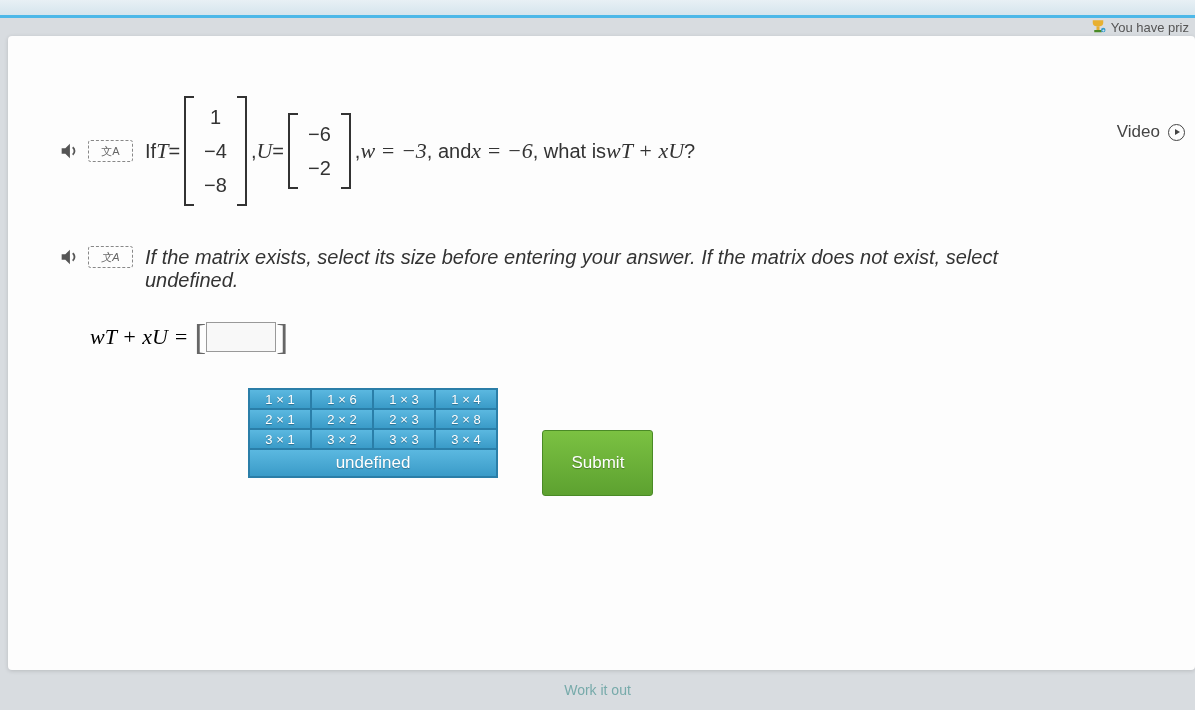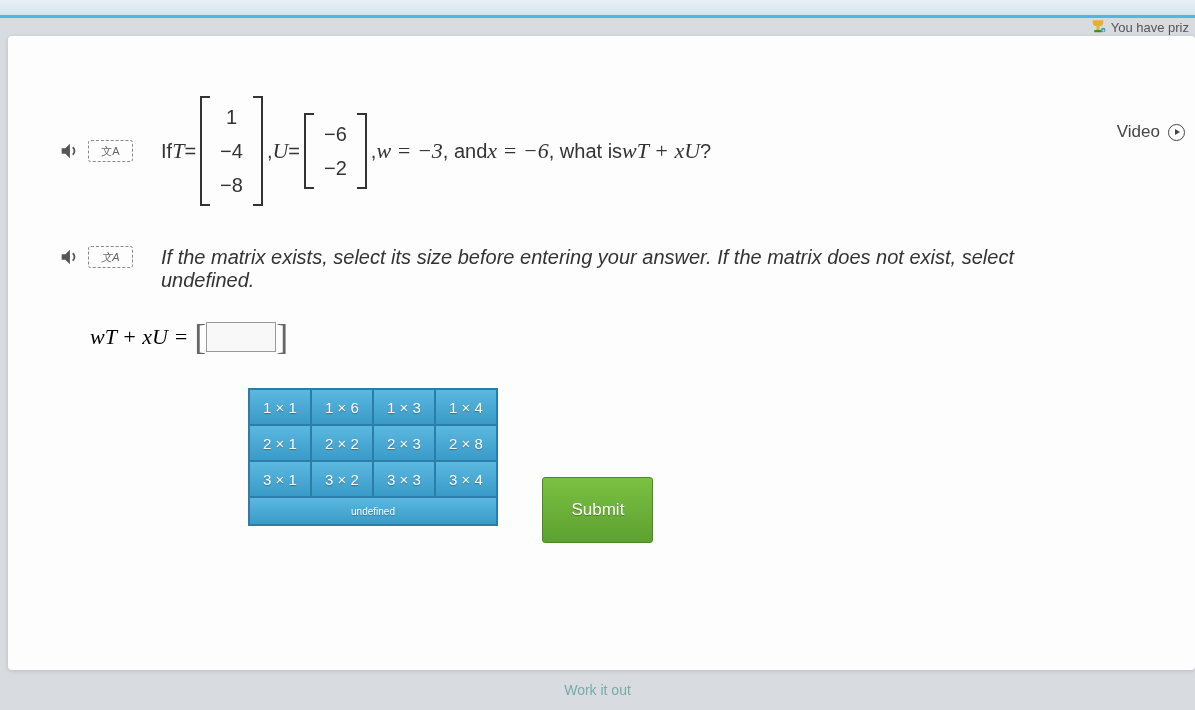--- a/index.html
+++ b/index.html
@@ -91,21 +91,21 @@
 }
 .speaker-icon {
   width: 22px; height: 22px;
   margin-right: 8px;
   display: inline-flex;
   align-items: center;
   flex-shrink: 0;
 }
 .translate-icon {
   width: 45px; height: 22px;
-  margin-right: 28px;
+  margin-right: 12px;
   border: 1px dashed #888;
   border-radius: 3px;
   font-size: 11px;
   color: #666;
   display: inline-flex;
   align-items: center;
   justify-content: center;
   flex-shrink: 0;
 }
 .math-italic { font-style: italic; font-family: 'Times New Roman', serif; font-size: 22px; }
@@ -161,37 +161,37 @@
   background: #f8f8f8;
 }
 .size-grid {
   margin-left: 190px;
   display: inline-block;
   border: 1px solid #2a7ea8;
 }
 .size-row { display: flex; }
 .size-cell {
   width: 62px;
-  height: 36px;
+  height: 20px;
   background: linear-gradient(to bottom, #5bb8e0, #3a9bc8);
   border: 1px solid #2a7ea8;
   color: #fff;
-  font-size: 15px;
+  font-size: 13px;
   display: flex;
   align-items: center;
   justify-content: center;
   cursor: pointer;
   text-shadow: 0 1px 1px rgba(0,0,0,0.3);
 }
 .size-undef {
   height: 28px;
   background: linear-gradient(to bottom, #5bb8e0, #3a9bc8);
   border: 1px solid #2a7ea8;
   color: #fff;
-  font-size: 10px;
+  font-size: 17px;
   display: flex;
   align-items: center;
   justify-content: center;
   cursor: pointer;
   text-shadow: 0 1px 1px rgba(0,0,0,0.3);
 }
 .submit-btn {
   margin-top: 40px;
   margin-left: 40px;
   padding: 22px 28px;

